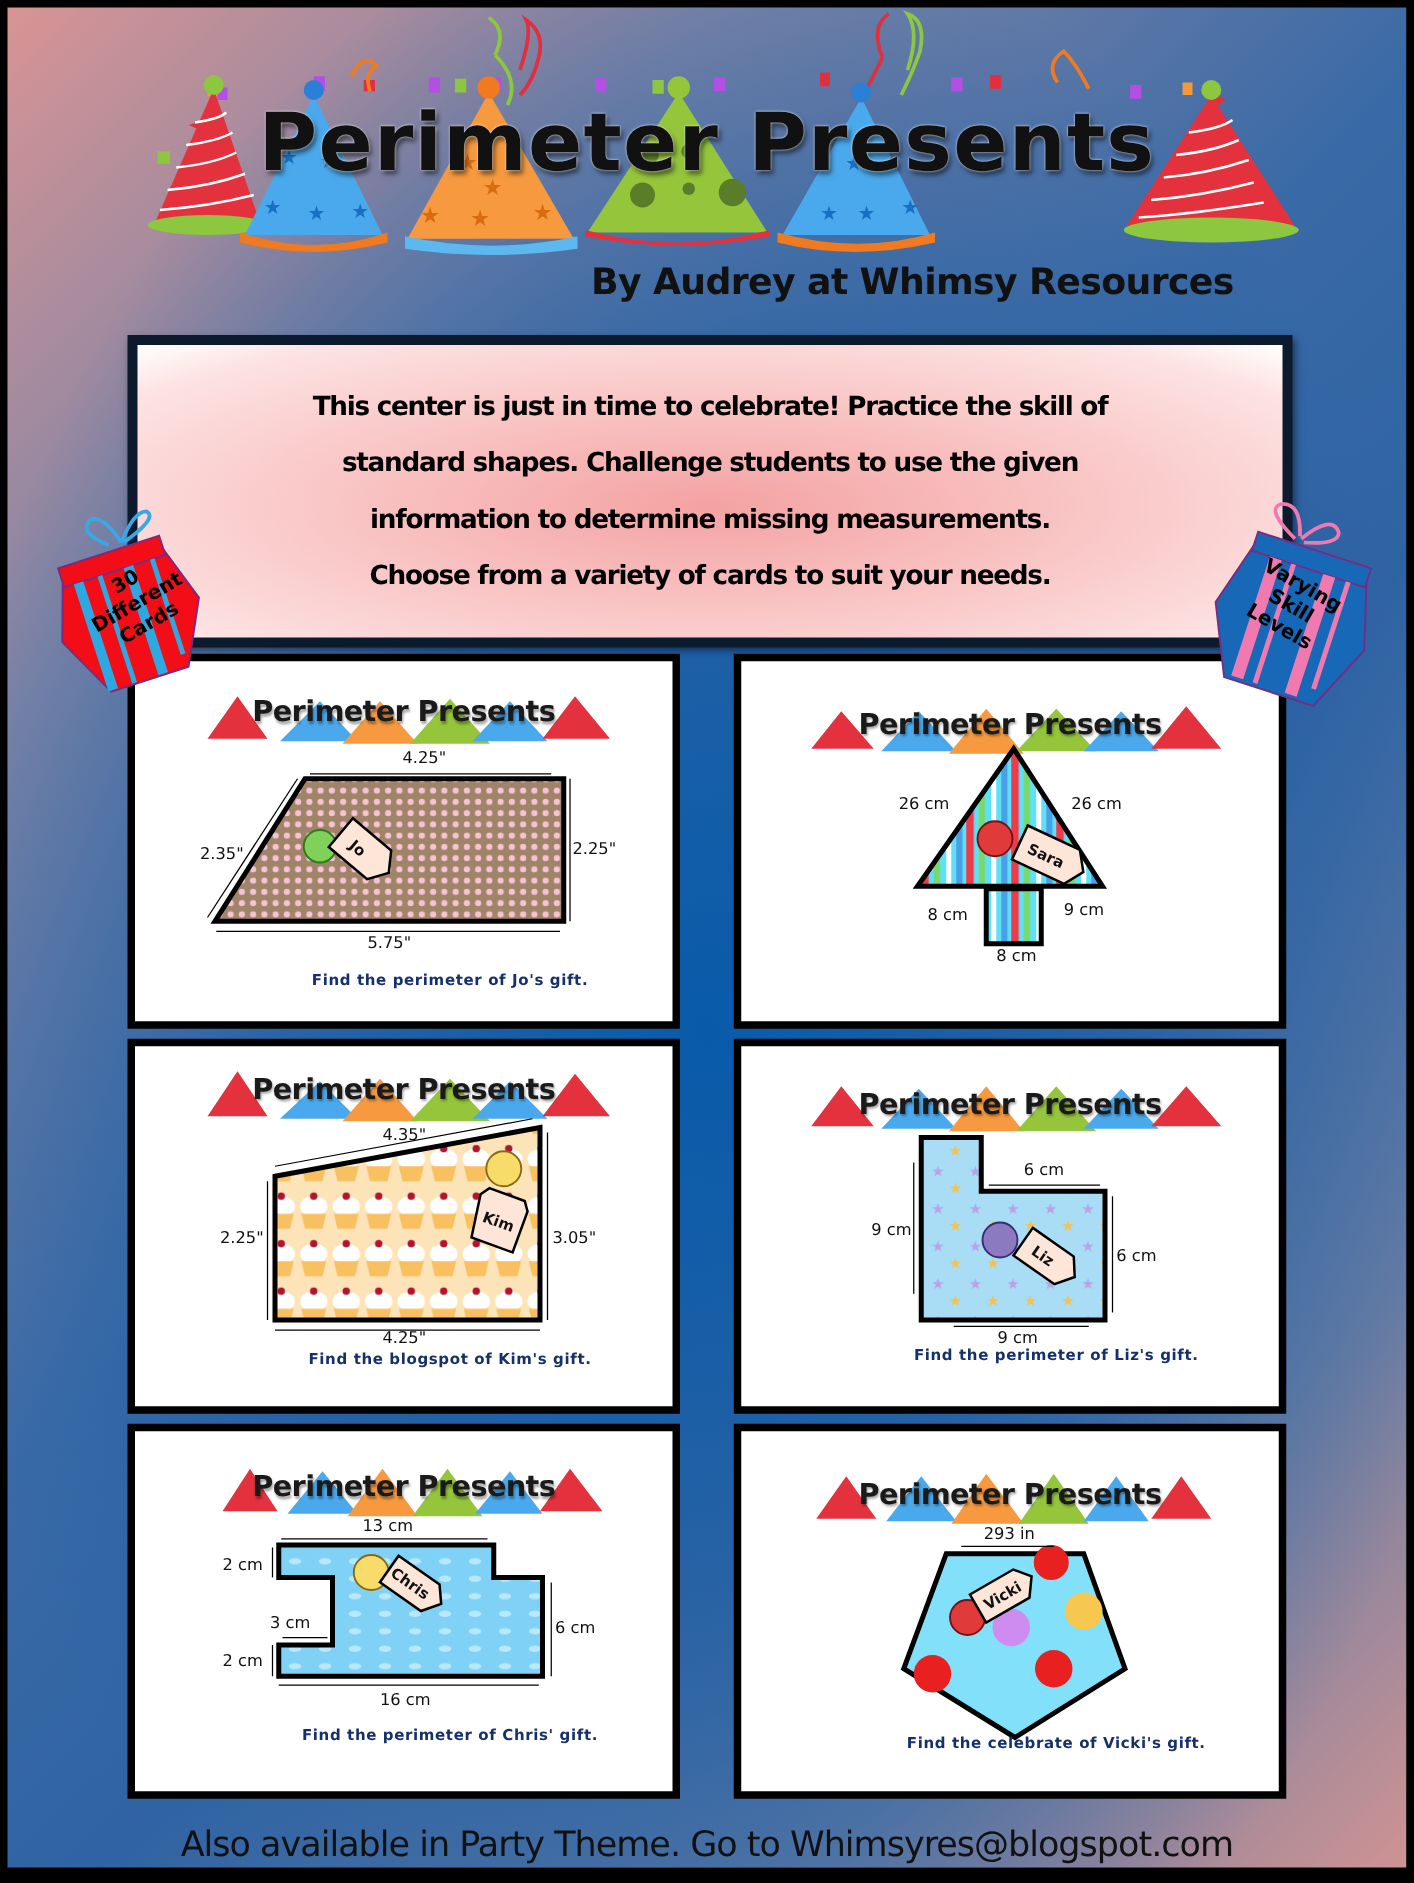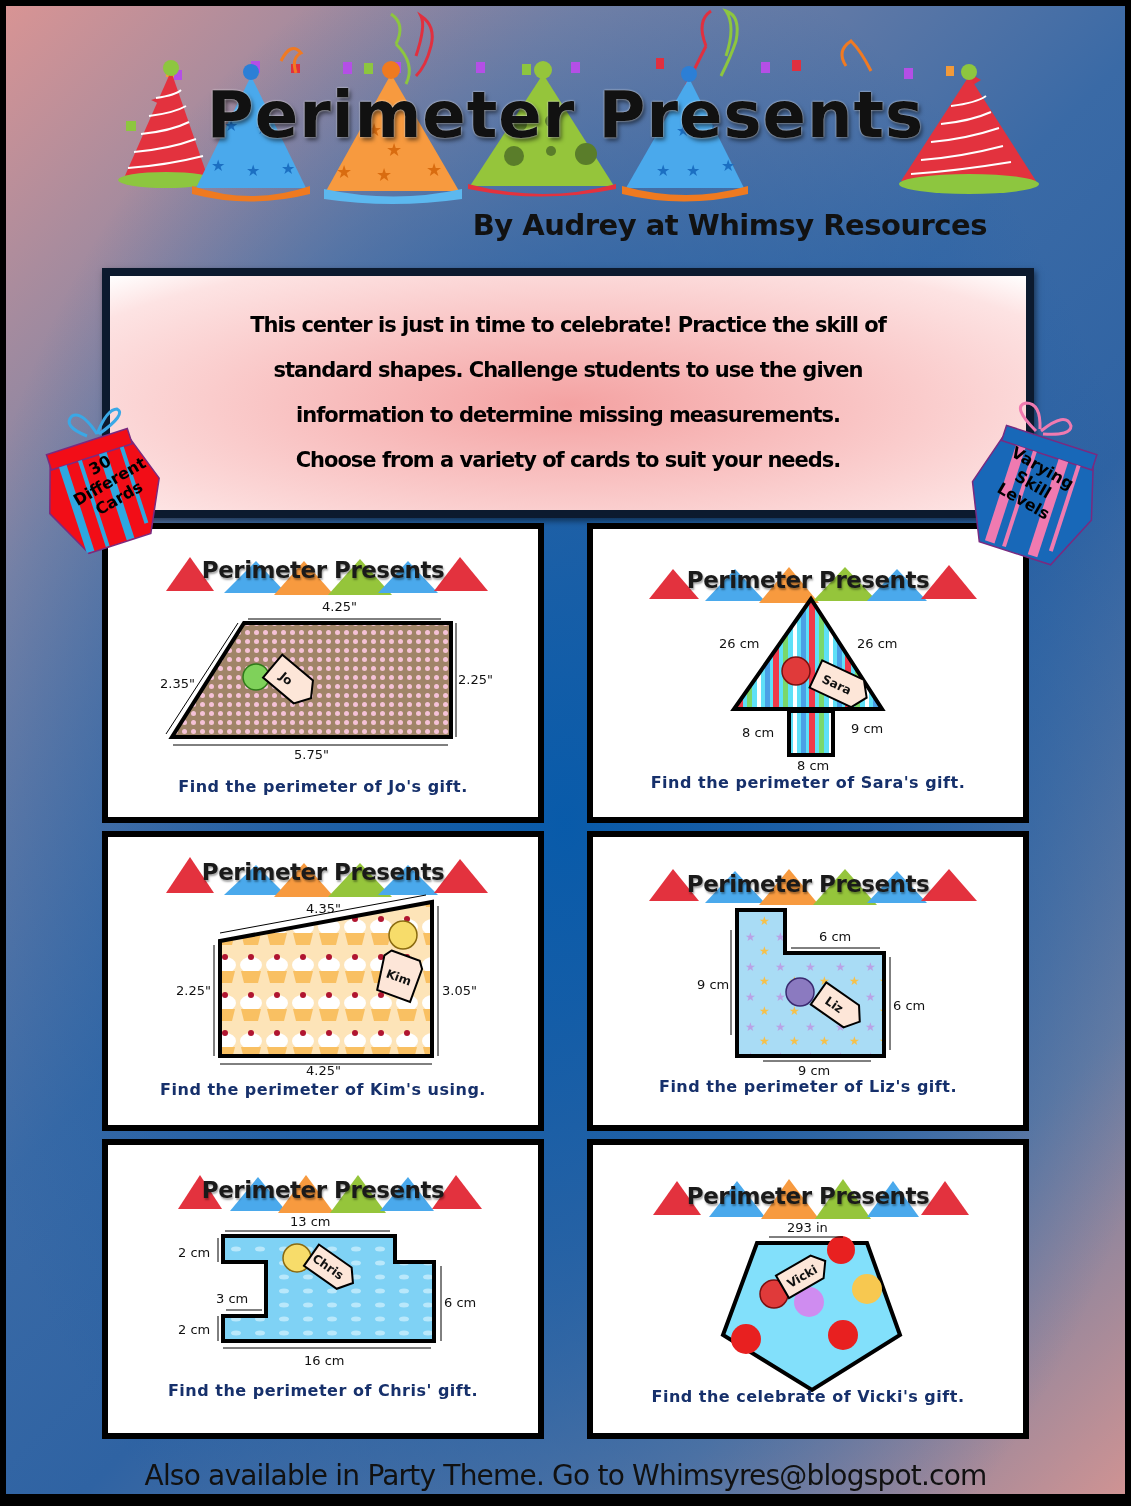--- a/index.html
+++ b/index.html
@@ -48,21 +48,21 @@
     position:absolute; left:6px; top:6px; right:6px; bottom:6px; background:#fff;
   }
   .card svg { position:absolute; left:0; top:0; }
   .card-title {
     position:absolute; left:0; width:100%; text-align:center;
     font-family:"DejaVu Sans", sans-serif; font-weight:bold; font-size:23px; color:#1a1a1a;
     text-shadow:1px 2px 2px rgba(0,0,0,0.35); letter-spacing:-0.5px;
   }
   .question {
     position:absolute; left:0; width:100%; text-align:center;
-    font-family:"DejaVu Sans", sans-serif; font-weight:bold; font-size:16px; color:#16306b; letter-spacing:0.5px;
+    font-family:"DejaVu Sans", sans-serif; font-weight:bold; font-size:12px; color:#16306b; letter-spacing:0.5px;padding-left:37px;
   }
   .meas { position:absolute; font-family:"DejaVu Sans", sans-serif; font-size:13px; color:#111; white-space:nowrap; }
   .footer {
     position:absolute; left:0; width:100%; top:1440px; text-align:center;
     font-family:"DejaVu Sans", sans-serif; font-size:28px; color:#111; letter-spacing:-0.8px;margin-top:13px;
   }
   .tag-text { font-family:"DejaVu Sans", sans-serif; font-size:12px; font-weight:bold; fill:#111; }
 </style>
 </head>
 <body>
@@ -292,21 +292,20 @@
         <g transform="rotate(25 245 152)">
           <polygon points="222,140 268,140 278,155 268,170 222,170" fill="#fde6d8" stroke="#000" stroke-width="2"></polygon>
           <text class="tag-text" x="230" y="160">Sara</text>
         </g>
       </svg>
       <div class="meas" style="left:126px; top:107px;">26 cm</div>
       <div class="meas" style="left:264px; top:107px;">26 cm</div>
       <div class="meas" style="left:149px; top:196px;">8 cm</div>
       <div class="meas" style="left:258px; top:192px;">9 cm</div>
       <div class="meas" style="left:204px; top:229px;">8 cm</div>
-      <div class="question" style="top:244px;">Find the perimeter of Sara's gift.</div>
     </div>
   </div>
 
   <div class="card" style="left:96px; top:825px;">
     <div class="card-inner">
       <svg width="430" height="288" viewBox="0 0 430 288">
         <g>
           <polygon points="82,20 58,56 106,56" fill="#e3323e"></polygon>
             <polygon points="148,28 116,58 178,58" fill="#4aa9ec"></polygon>
           <polygon points="196,26 166,60 226,60" fill="#f79a3f"></polygon>
@@ -335,21 +334,21 @@
           </g>
         <g transform="rotate(20 292 140)">
           <polygon points="275,118 305,118 310,125 310,160 275,160 270,125" fill="#fde6d8" stroke="#000" stroke-width="2"></polygon>
           <text class="tag-text" x="278" y="145">Kim</text>
         </g>
       </svg>
       <div class="meas" style="left:198px; top:64px;">4.35"</div>
       <div class="meas" style="left:68px; top:146px;">2.25"</div>
       <div class="meas" style="left:334px; top:146px;">3.05"</div>
       <div class="meas" style="left:198px; top:226px;">4.25"</div>
-      <div class="question" style="top:243px;">Find the perimeter of Kim's using.</div>
+      <div class="question" style="top:243px;">Find the blogspot of Kim's gift.</div>
     </div>
   </div>
 
   <div class="card" style="left:581px; top:825px;">
     <div class="card-inner">
       <svg width="430" height="288" viewBox="0 0 430 288">
         <g>
           <polygon points="80,32 56,64 106,64" fill="#e3323e"></polygon>
             <polygon points="142,34 112,66 172,66" fill="#4aa9ec"></polygon>
           <polygon points="196,32 166,68 226,68" fill="#f79a3f"></polygon>

